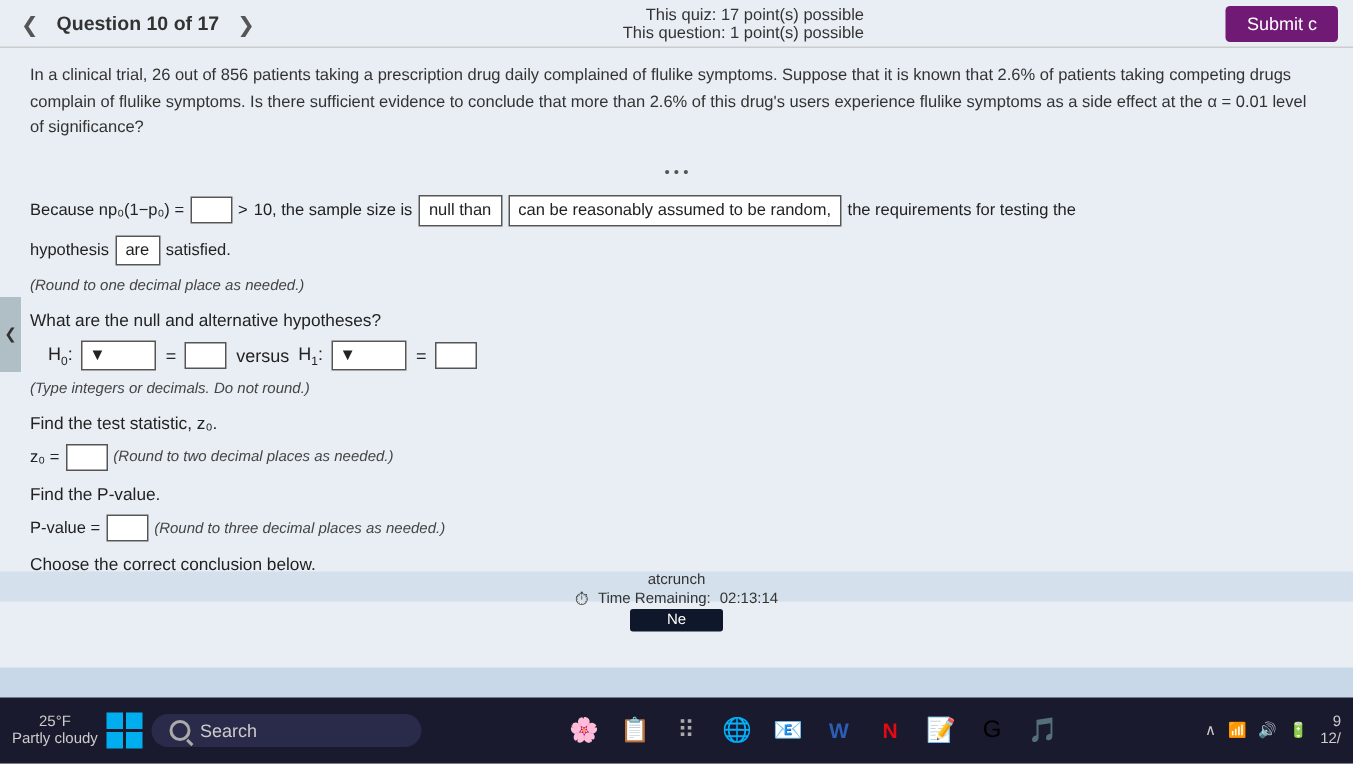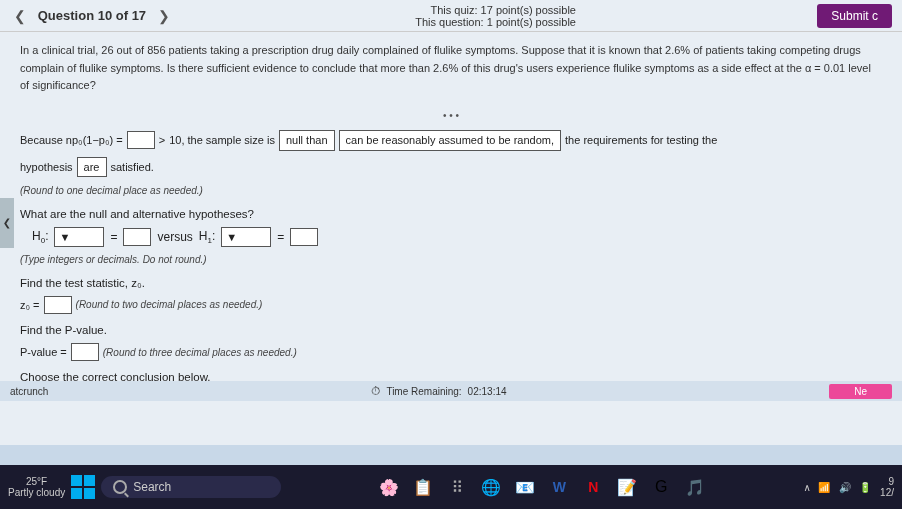--- a/index.html
+++ b/index.html
@@ -266,34 +266,35 @@
       left: 0;
       width: 100%;
       height: 20px;
       background: #d4e0ec;
       display: flex;
       align-items: center;
       justify-content: space-between;
       padding: 0 10px;
       font-size: 10px;
       color: #333;
+      flex-direction: column;
     }
 
     .timer-area {
       display: flex;
       align-items: center;
       gap: 6px;
     }
 
     .timer-icon {
       font-size: 12px;
     }
 
     .next-btn {
-      background: #ec4899;
+      background: #0f172a;
       color: white;
       border: none;
       padding: 2px 25px;
       font-size: 10px;
       cursor: pointer;
       border-radius: 2px;
     }
 
     .more-dots {
       font-size: 10px;

